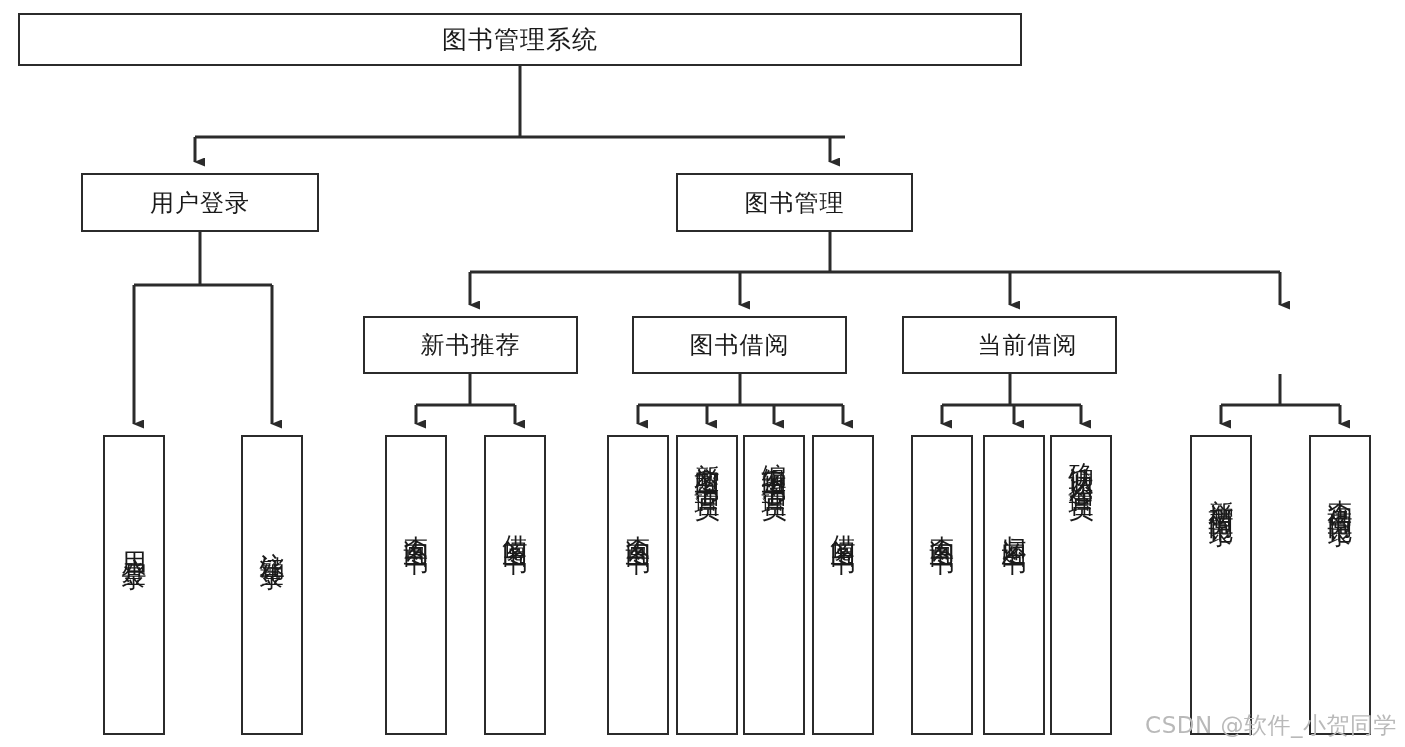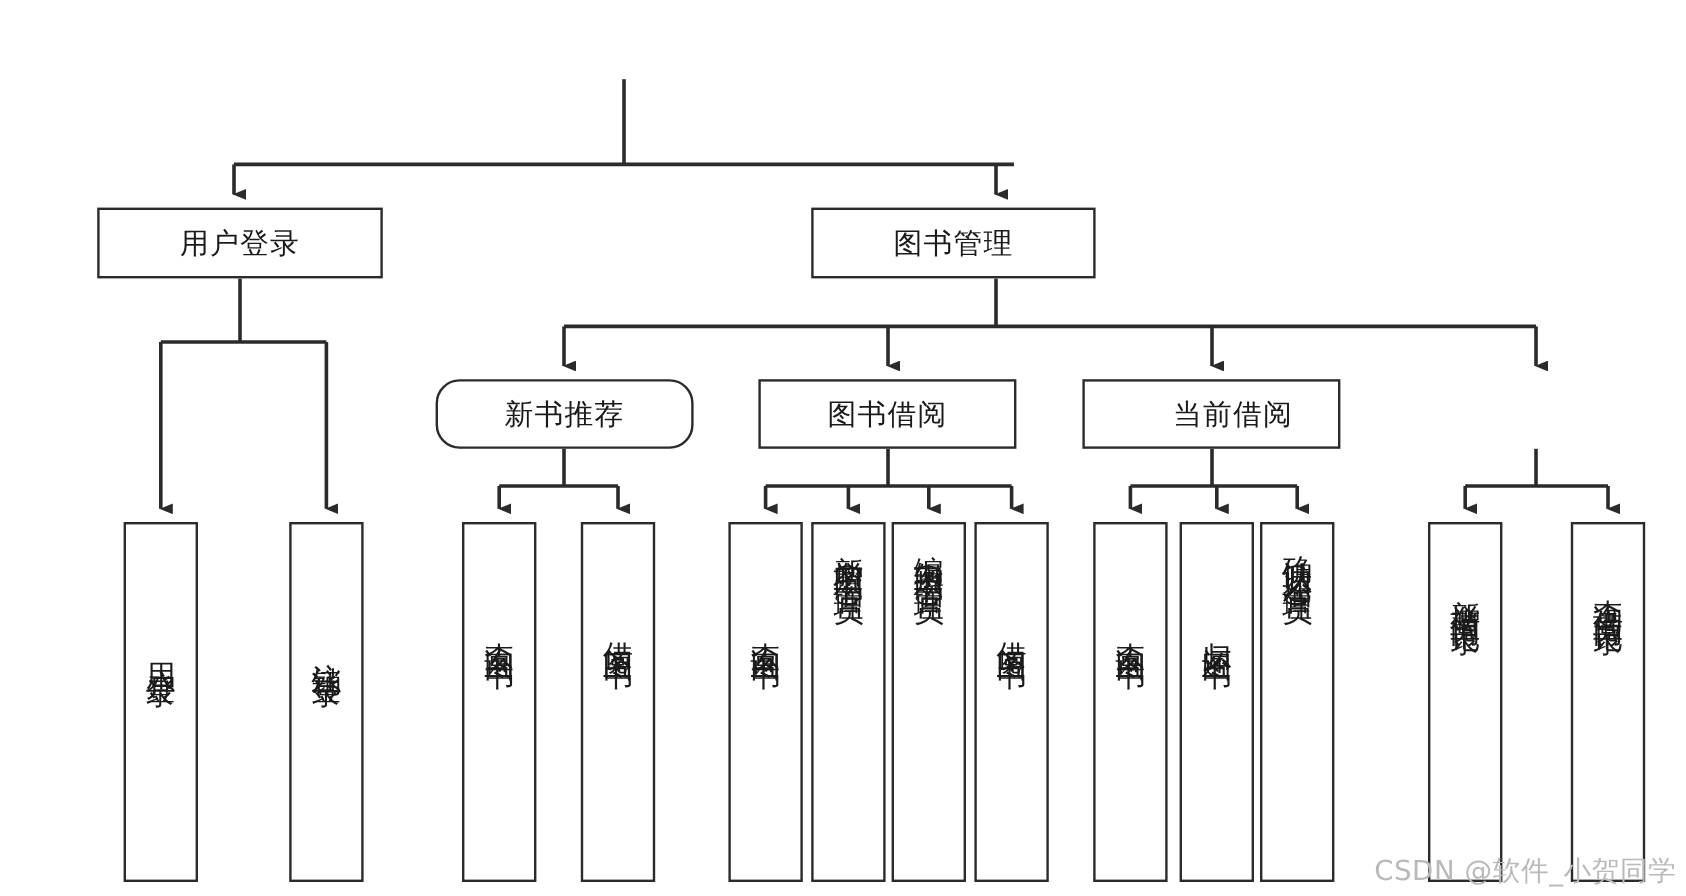--- a/index.html
+++ b/index.html
@@ -111,29 +111,32 @@
       <path d="M1014,405 L1014,424" marker-end="url(#arrowhead)"></path>
       <path d="M1081,405 L1081,424" marker-end="url(#arrowhead)"></path>
 
       <path d="M1280,374 L1280,405"></path>
       <path d="M1221,405 L1340,405"></path>
       <path d="M1221,405 L1221,424" marker-end="url(#arrowhead)"></path>
       <path d="M1340,405 L1340,424" marker-end="url(#arrowhead)"></path>
     </g>
   </svg>
 
+  <div class="node node-h node-title" style="left:18px; top:13px; width:1004px; height:53px;">
+    <span>图书管理系统</span>
+  </div>
 
   <div class="node node-h" style="left:81px; top:173px; width:238px; height:59px;">
     <span>用户登录</span>
   </div>
   <div class="node node-h" style="left:676px; top:173px; width:237px; height:59px;">
     <span>图书管理</span>
   </div>
 
-  <div class="node node-h" style="left:363px; top:316px; width:215px; height:58px;border-radius:20px;">
+  <div class="node node-h" style="left:363px; top:316px; width:215px; height:58px;">
     <span>新书推荐</span>
   </div>
   <div class="node node-h" style="left:632px; top:316px; width:215px; height:58px;">
     <span>图书借阅</span>
   </div>
   <div class="node node-h" style="left:902px; top:316px; width:215px; height:58px;padding-left:36px;">
     <span>当前借阅</span>
   </div>
 
   <div class="node node-v" style="left:103px; top:435px; width:62px; height:300px; padding-top:95px;">

